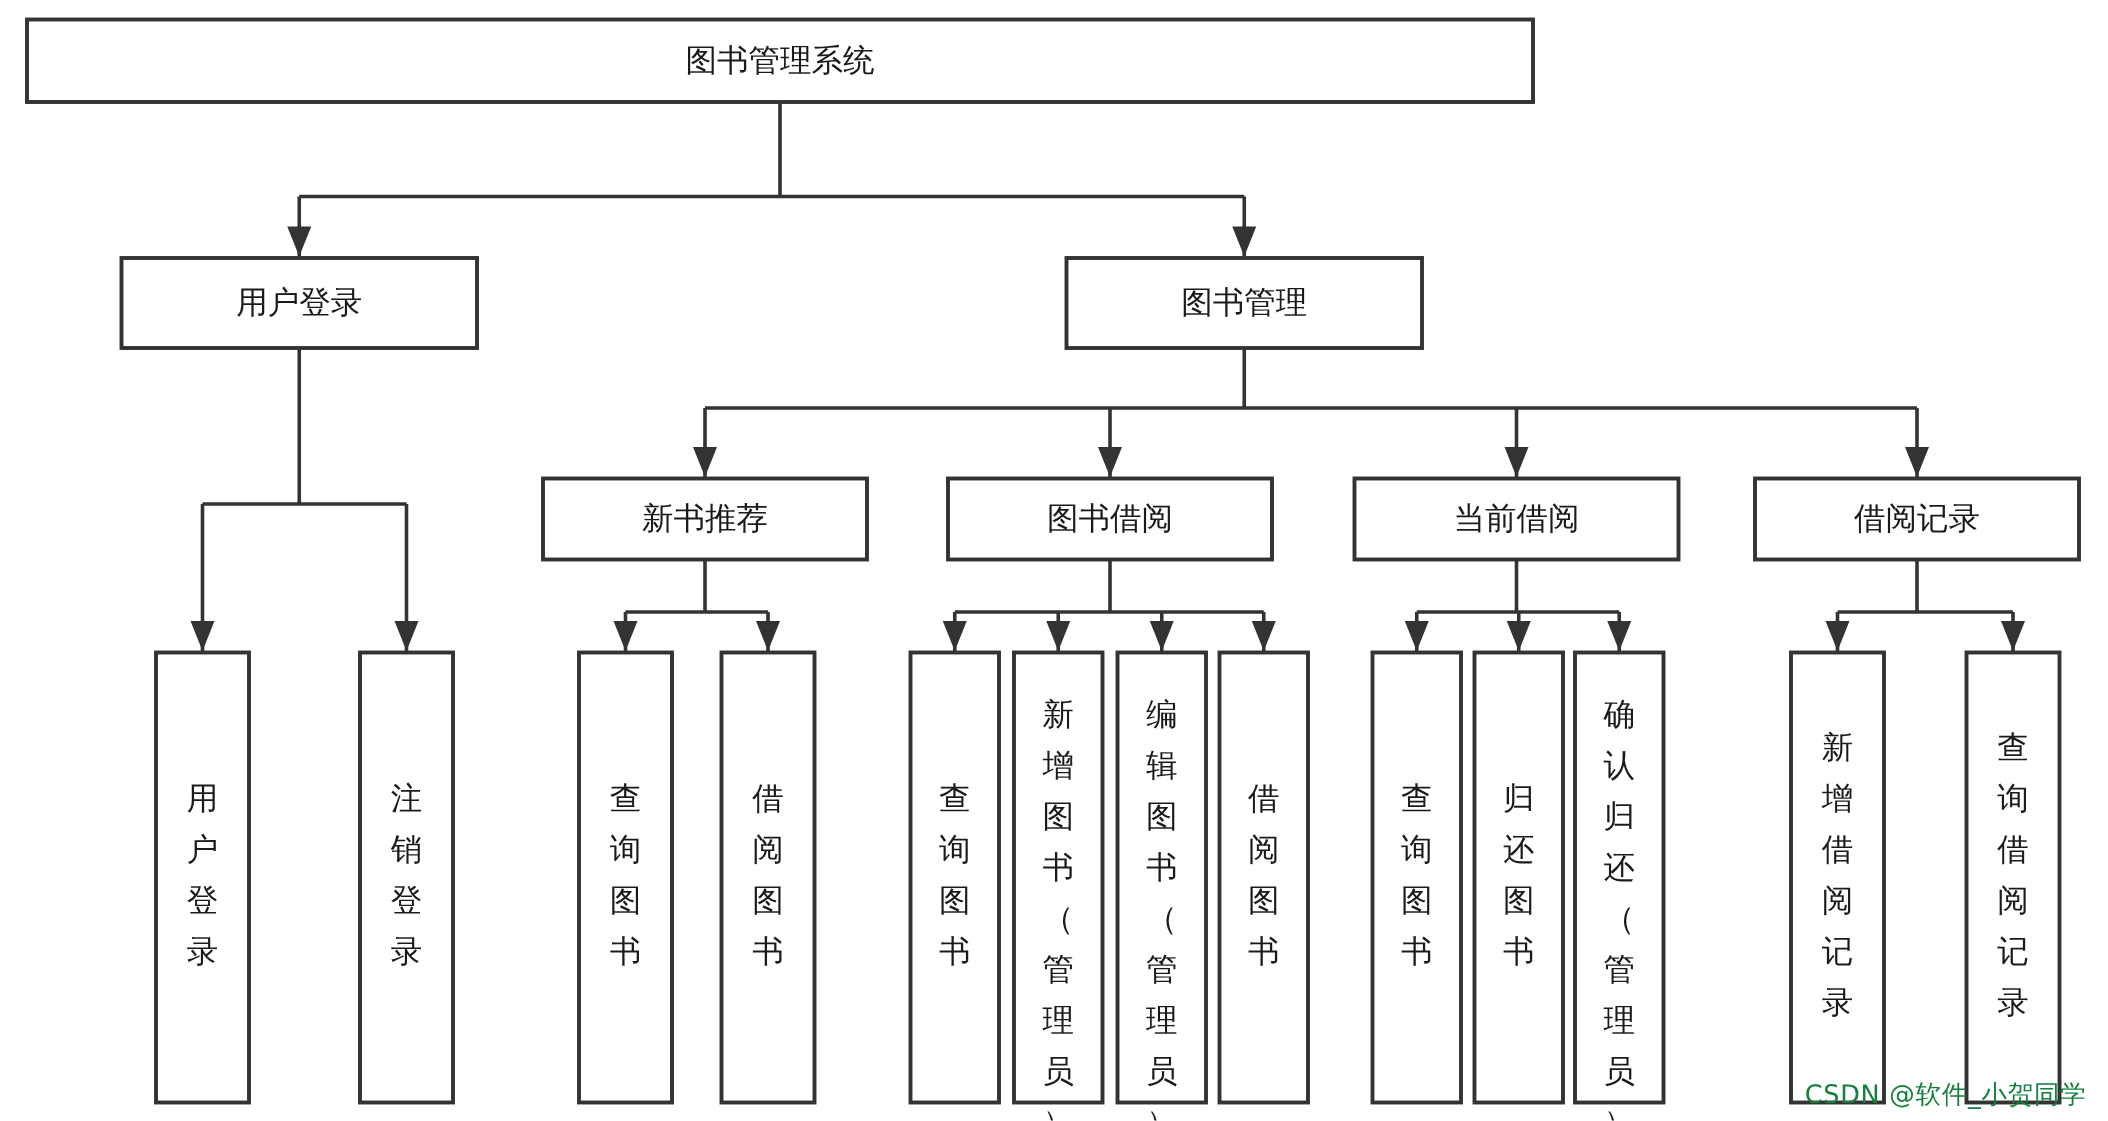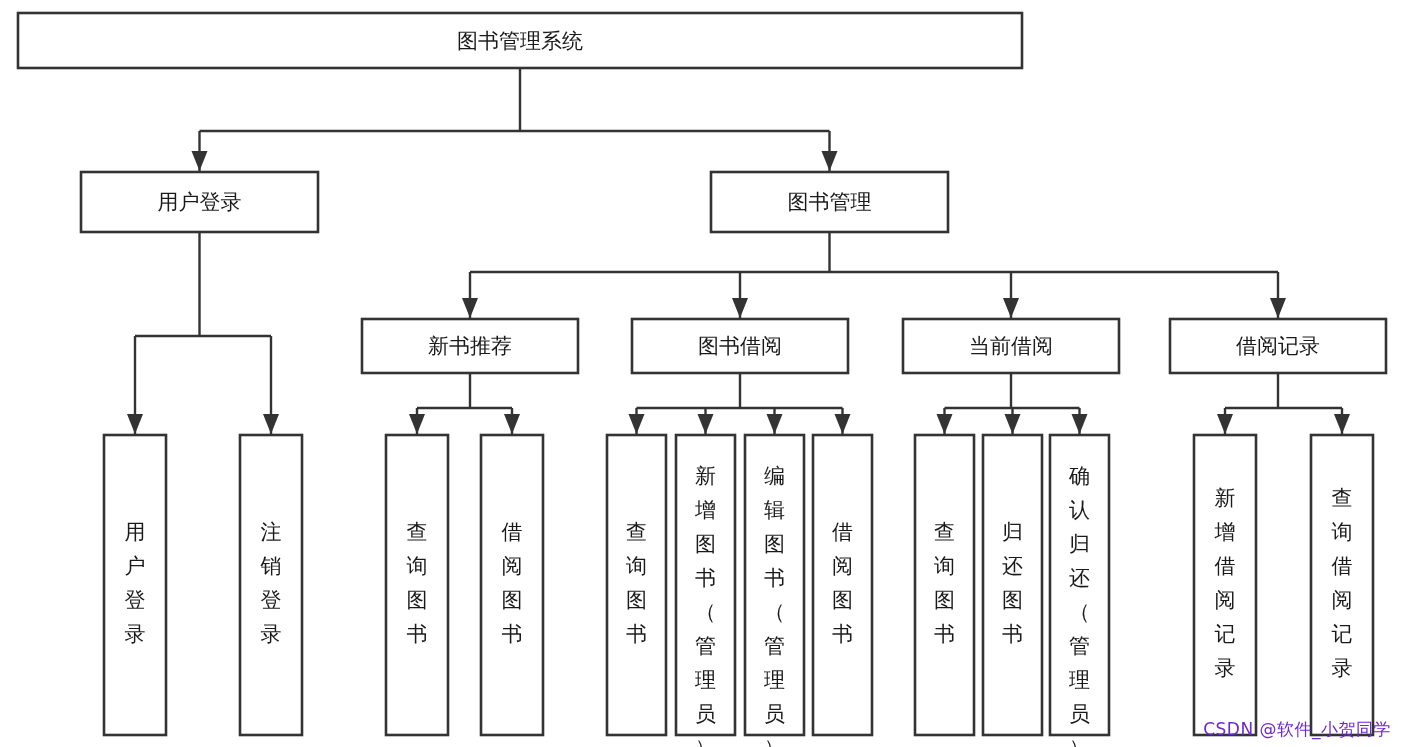--- a/index.html
+++ b/index.html
@@ -55,21 +55,21 @@
     font-family: "DejaVu Sans", "Liberation Sans", sans-serif;
     font-size: 21px;
     text-anchor: middle;
   }
   .watermark {
     position: absolute;
     right: 14px;
     bottom: 6px;
     font-family: "DejaVu Sans", "Liberation Sans", sans-serif;
     font-size: 17px;
-    color: #6d28d9;
+    color: #15803d;
     letter-spacing: 0.5px;
     white-space: nowrap;
     user-select: none;
   }
 </style>
 </head>
 <body>
 
 <div id="diagram-root">
 

